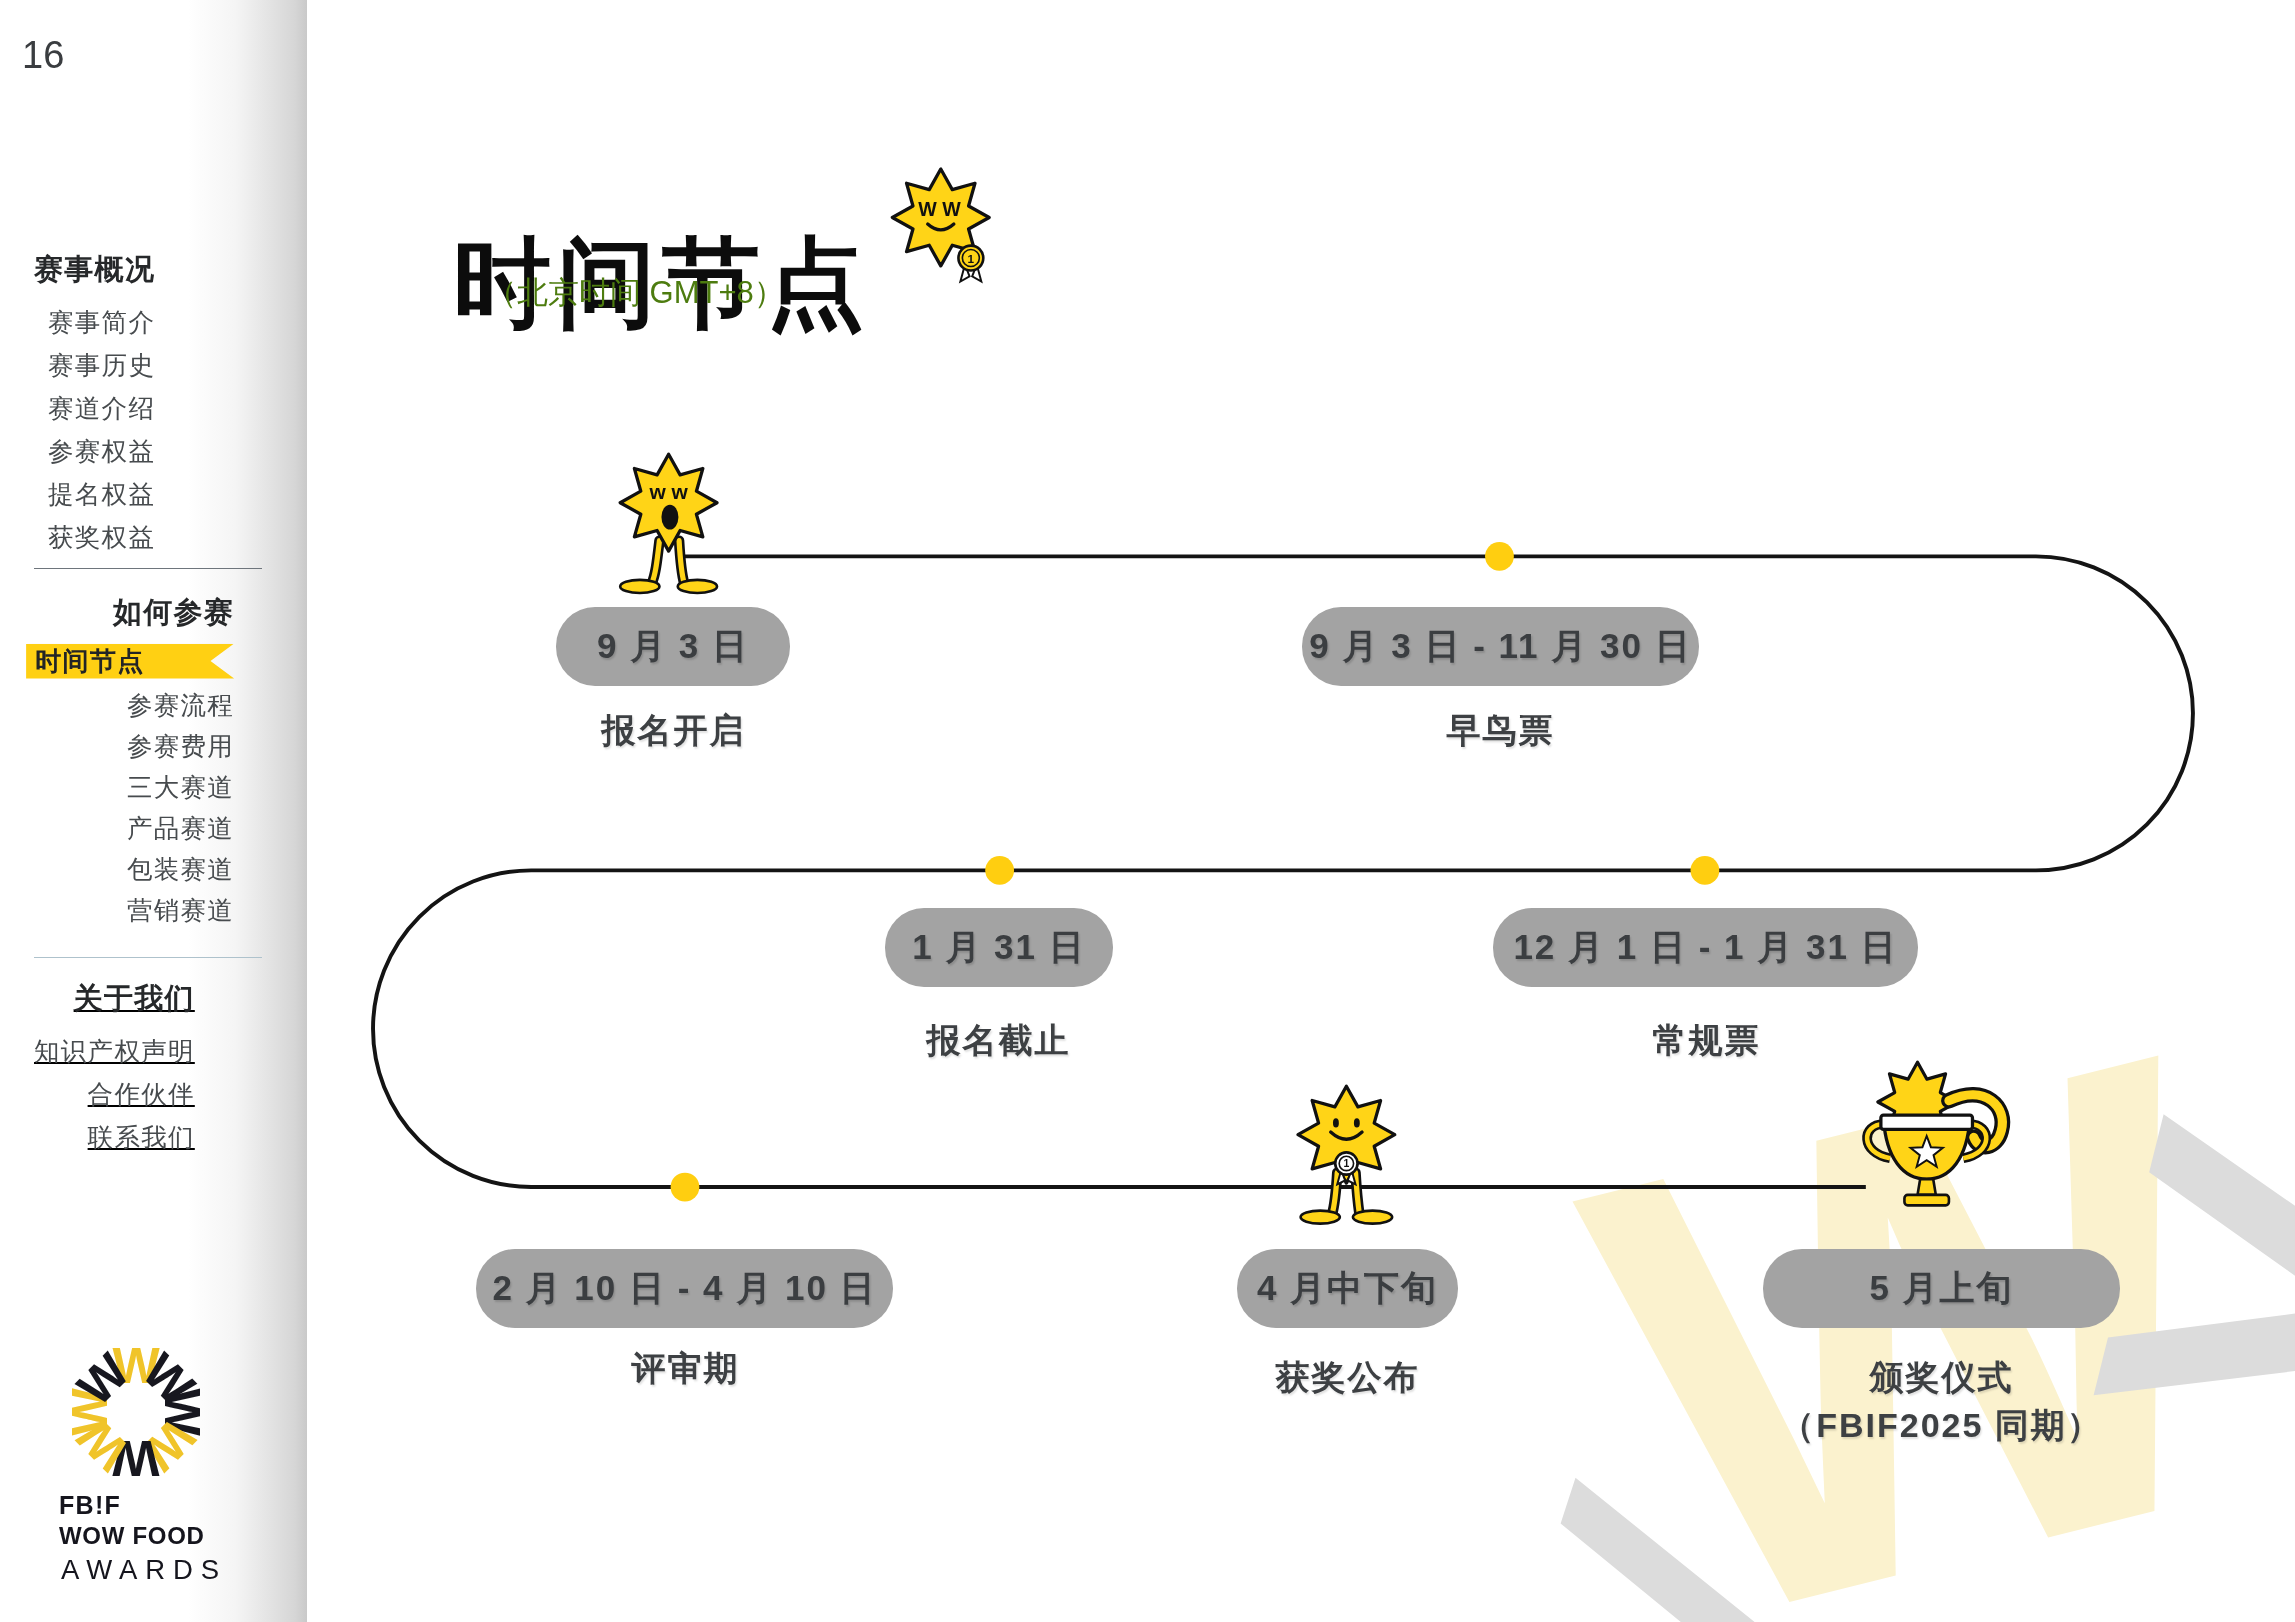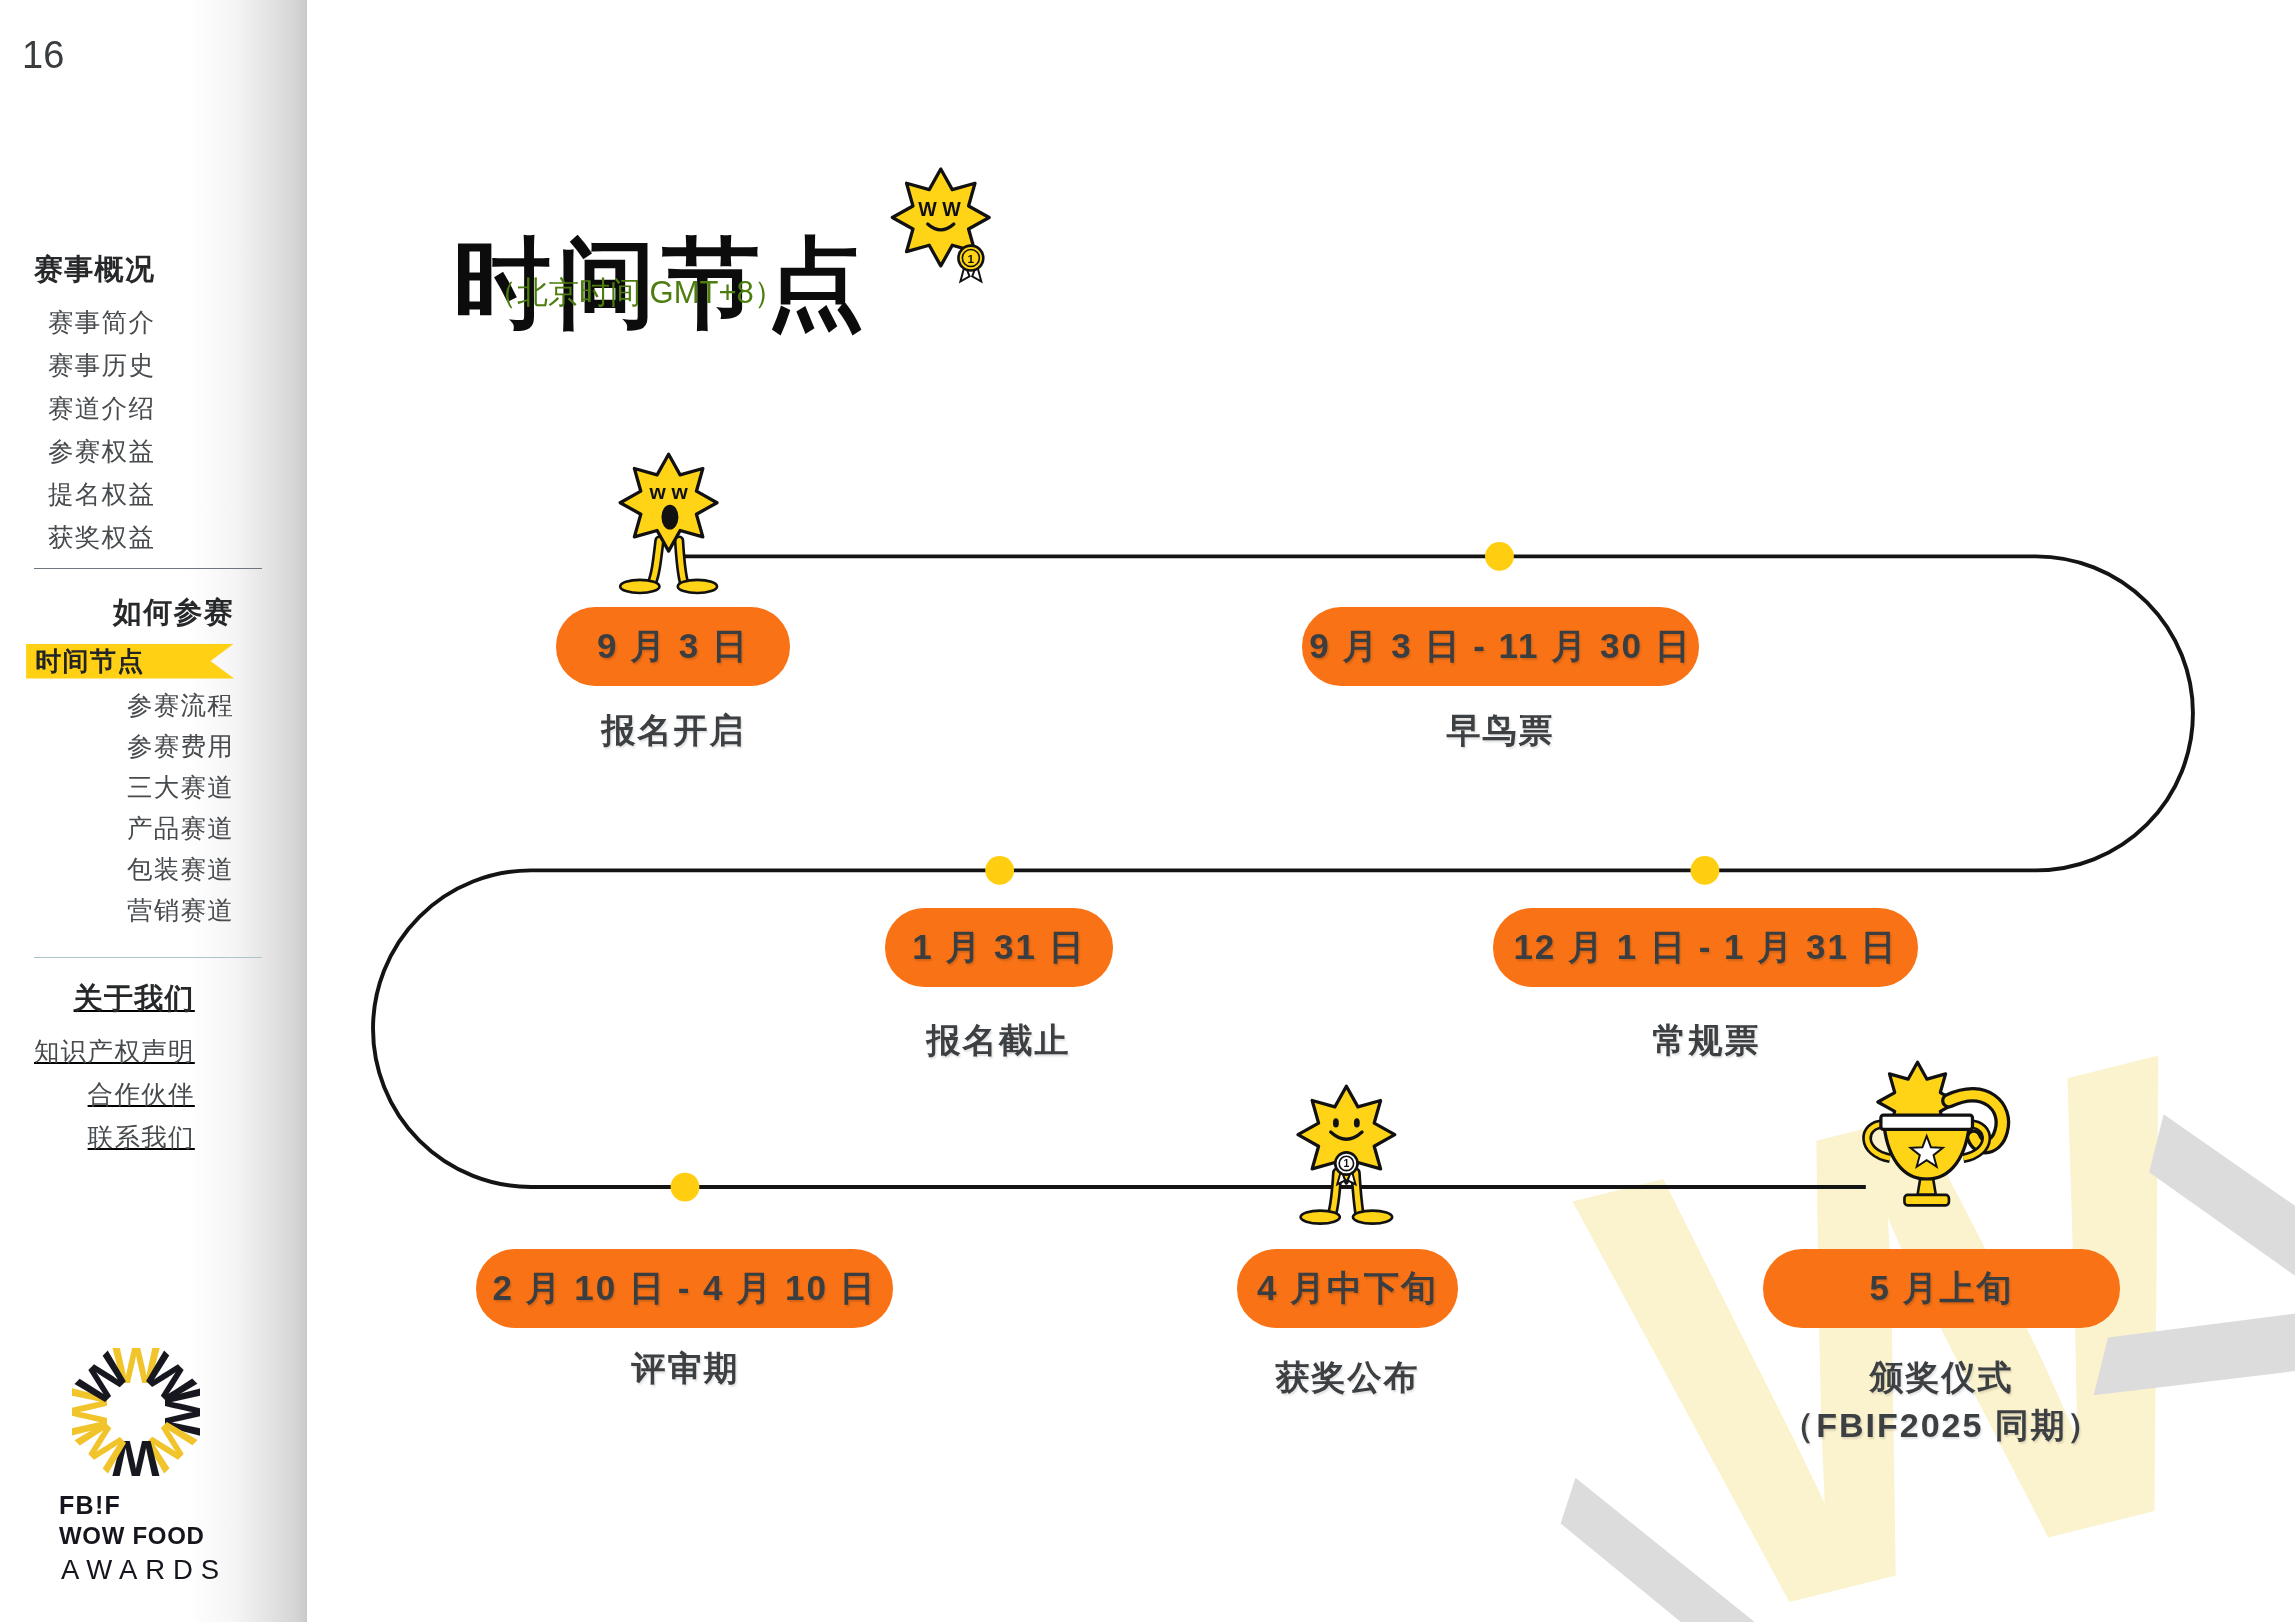--- a/index.html
+++ b/index.html
@@ -45,21 +45,21 @@
   .logo-text{margin-top:7.9px;color:#15151D;}
   .logo-fbif{font-size:25px;font-weight:900;letter-spacing:1.3px;}
   .logo-line1{font-size:24px;font-weight:900;letter-spacing:0.7px;margin-top:2.6px;}
   .logo-line2{font-size:27.5px;font-weight:500;letter-spacing:7.9px;text-align:center;margin-top:3.9px;}
   
   .title{position:absolute;left:453px;top:153px;font-size:98px;font-weight:900;color:#0C0C0C;
     letter-spacing:6.5px;z-index:3;}
   .subtitle{position:absolute;left:486px;top:272px;font-size:31px;font-weight:400;color:#4d7c0f;z-index:3;}
   
   .tl-svg{position:absolute;left:0;top:0;z-index:2;}
-  .pill{position:absolute;height:79px;border-radius:39px;background:#f97316;z-index:3;
+  .pill{position:absolute;height:79px;border-radius:39px;background:#a3a3a3;z-index:3;
     display:flex;align-items:center;justify-content:center;
     font-size:35px;font-weight:800;color:#3B3E41;letter-spacing:2px;
     text-shadow:1.3px 2px 2px rgba(0,0,0,0.15);}
   .nlabel{position:absolute;width:393px;text-align:center;font-size:34px;font-weight:600;
     color:#3D4043;letter-spacing:2px;z-index:3;text-shadow:1.3px 2px 2px rgba(0,0,0,0.12);}
 </style>
 </head>
 <body>
 
 <div class="canvas">

